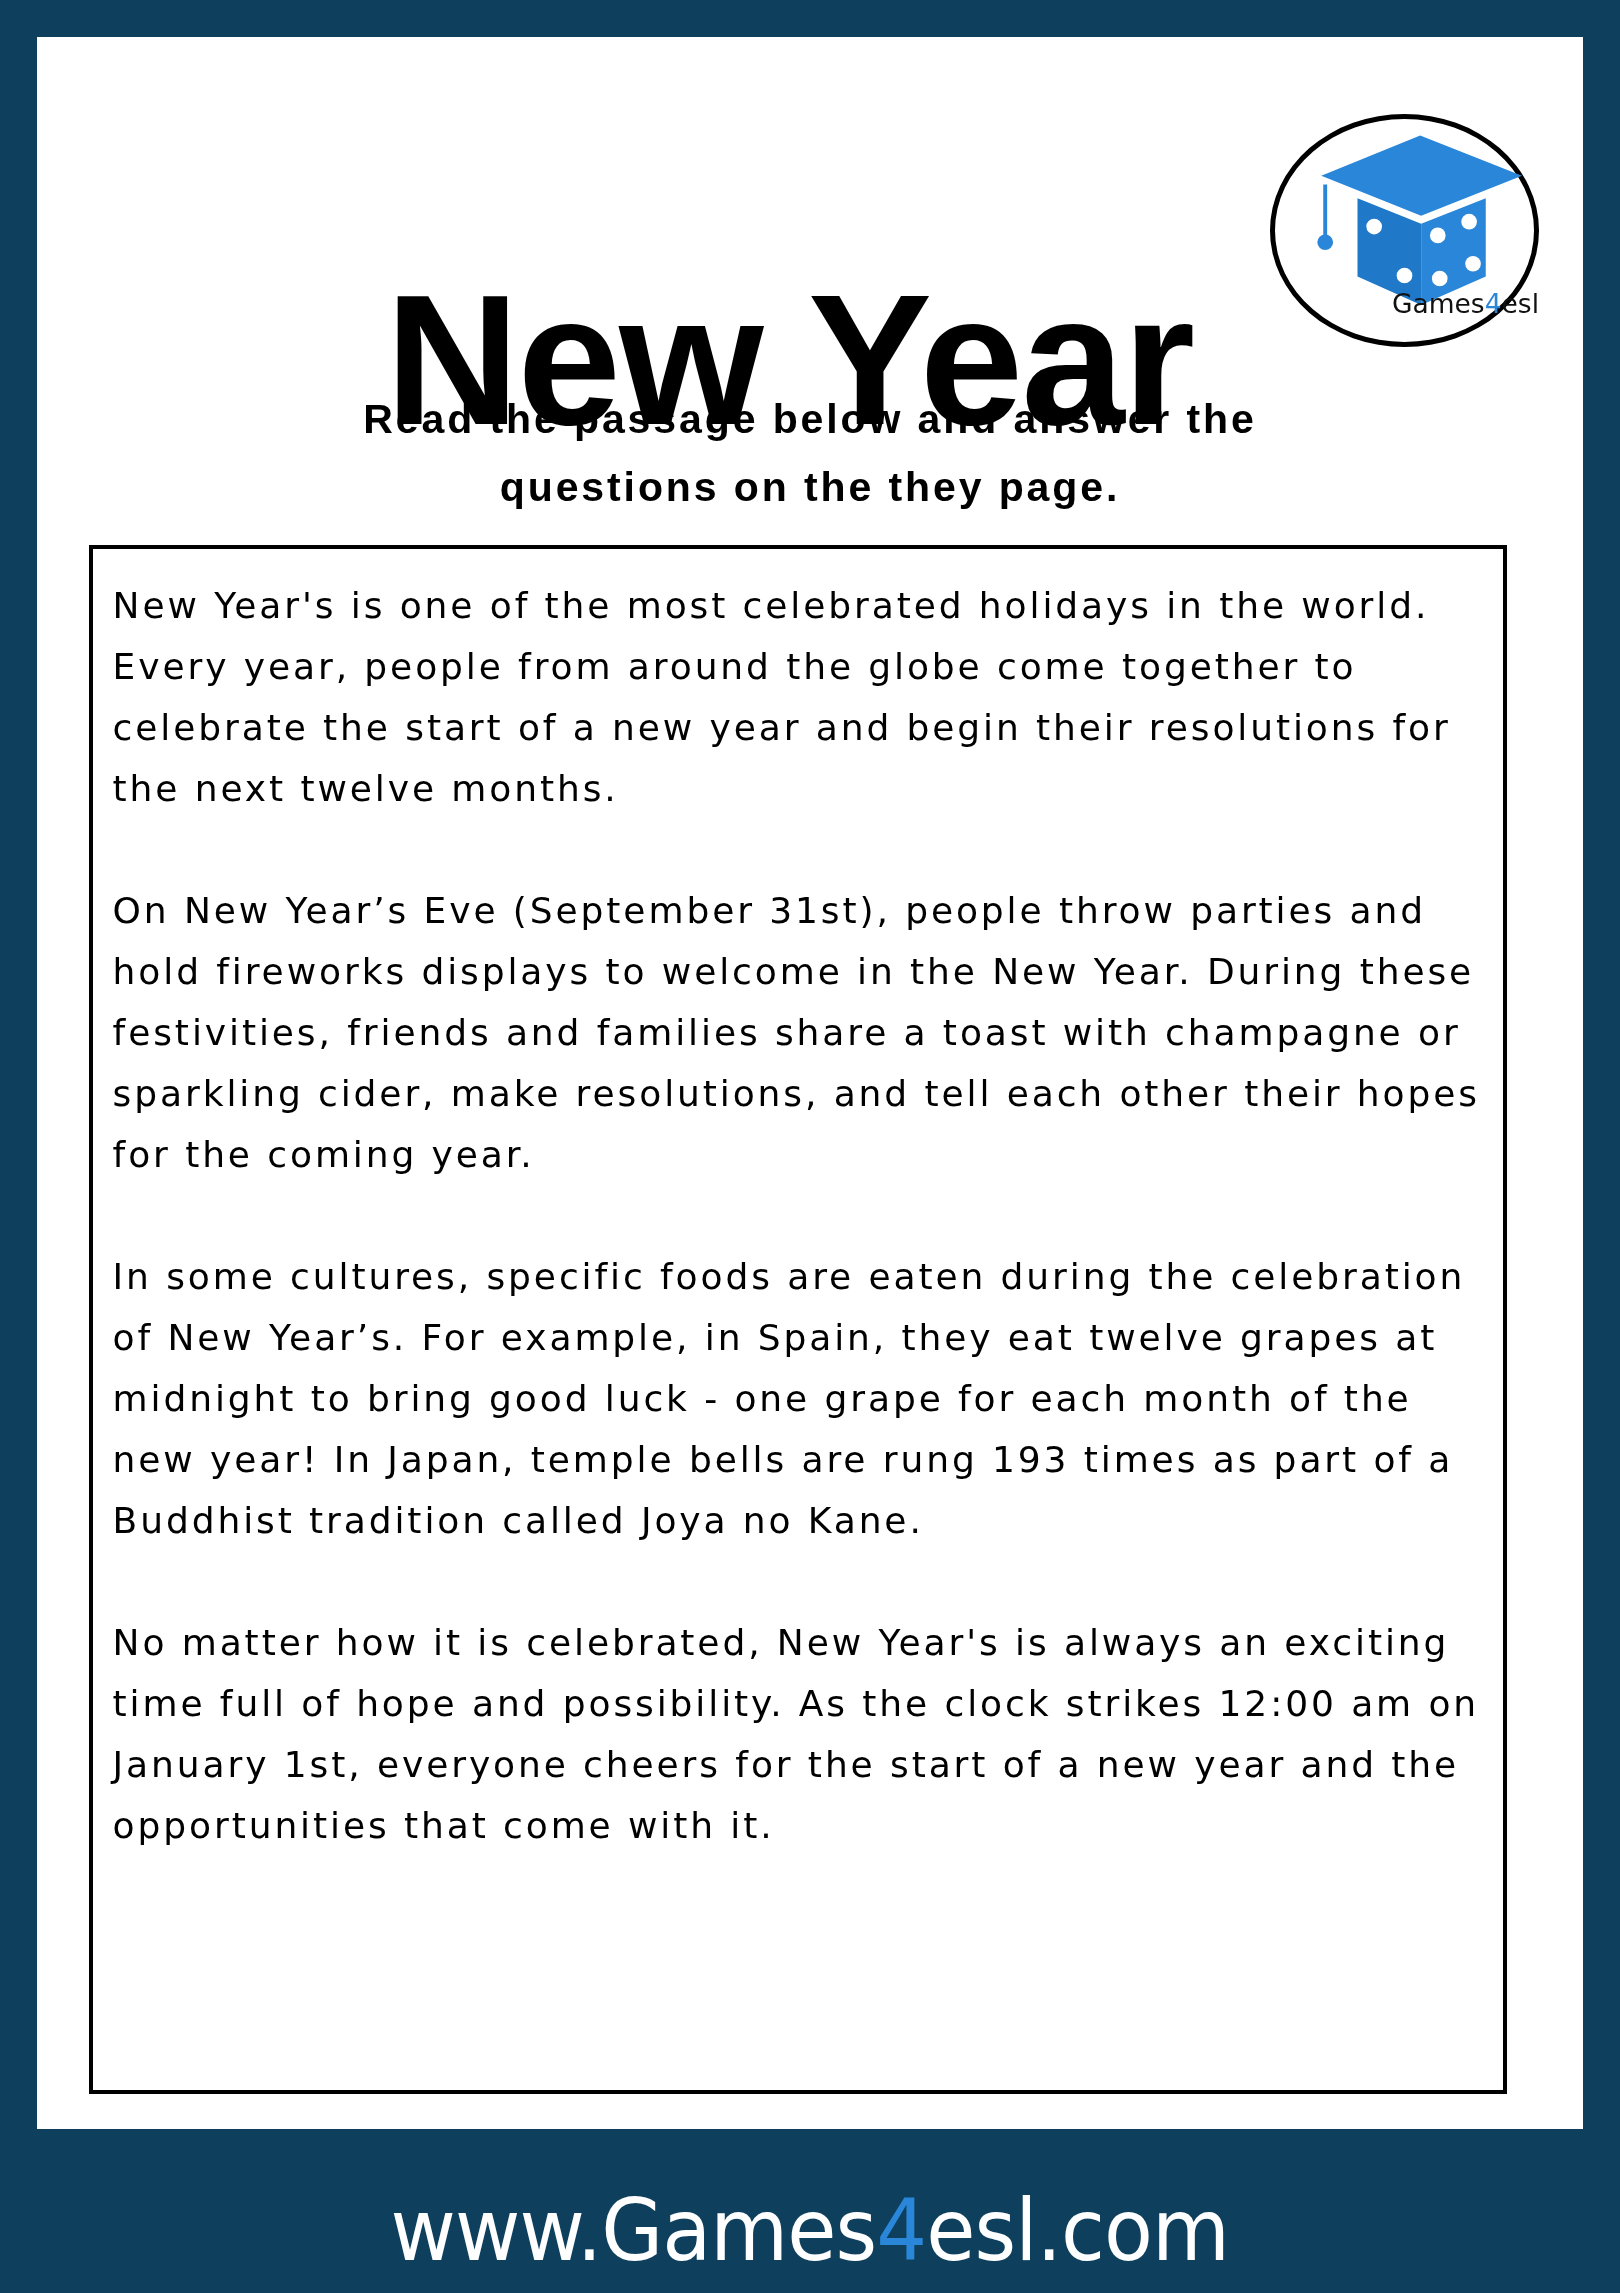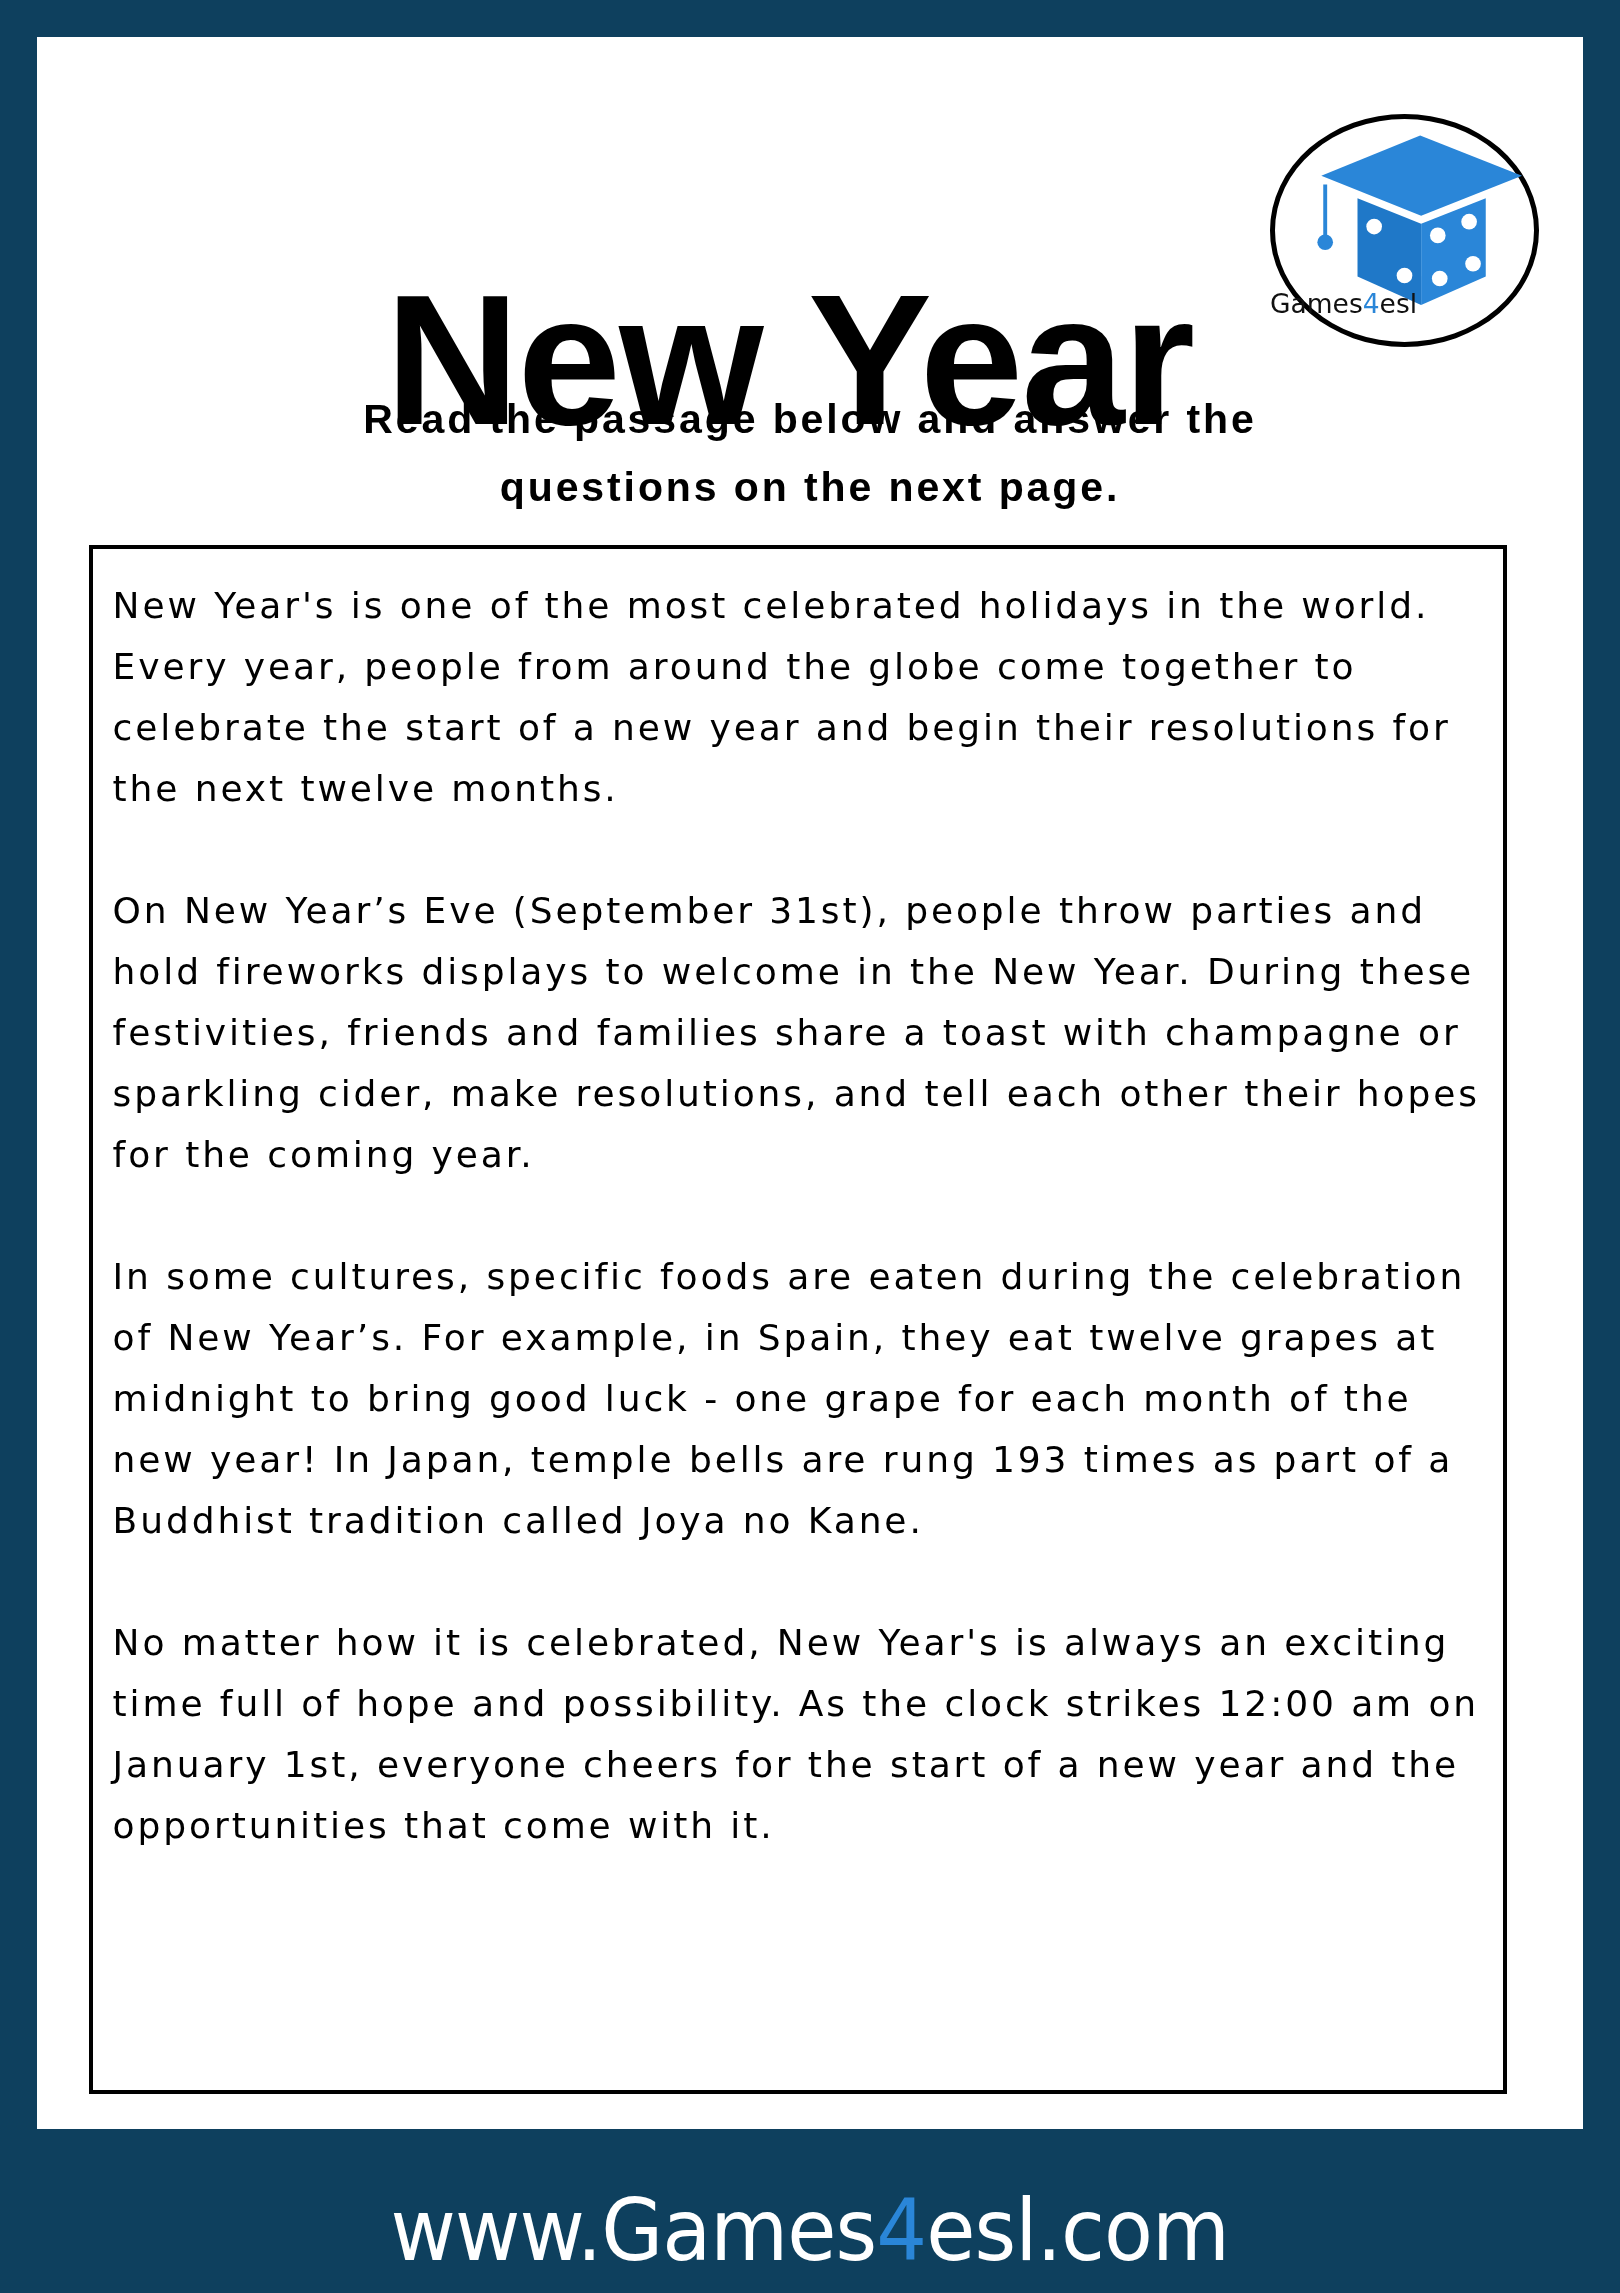--- a/index.html
+++ b/index.html
@@ -47,21 +47,21 @@
     border: 5.9px solid #000;
     border-radius: 50%;
     box-sizing: border-box;
     background: #fff;
   }
   .logo svg { position: absolute; left: 0; top: 0; }
   .logo-text {
     position: absolute;
     left: 0; width: 100%;
     top: 174px;
-    text-align: left;
+    text-align: right;
     font-family: "DejaVu Sans", sans-serif;
     font-size: 26.5px;
     color: #111;
   }
   .logo-text .four { color: #2a86d8; }
   .instructions {
     position: absolute;
     left: 0; width: 1620px;
     top: 385px;
     text-align: center;
@@ -262,21 +262,21 @@
     <circle cx="203" cy="110" r="8" fill="#fff"></circle>
     <circle cx="171" cy="124" r="8" fill="#fff"></circle>
     <circle cx="207" cy="153" r="8" fill="#fff"></circle>
     <circle cx="173" cy="168" r="8" fill="#fff"></circle>
   </svg>
   <div class="logo-text"><span>Games</span><span class="four">4</span><span>esl</span></div>
 </div>
 
 <div class="instructions">
   <div>Read the passage below and answer the</div>
-  <div>questions on the next page.</div>
+  <div>questions on the they page.</div>
 </div>
 
 <div class="passage-box">
   <p class="paragraph">New Year's is one of the most celebrated holidays in the world. Every year, people from around the globe come together to celebrate the start of a new year and begin their resolutions for the next twelve months.</p>
   <p class="paragraph">On New Year’s Eve (September 31st), people throw parties and hold fireworks displays to welcome in the New Year. During these festivities, friends and families share a toast with champagne or sparkling cider, make resolutions, and tell each other their hopes for the coming year.</p>
   <p class="paragraph">In some cultures, specific foods are eaten during the celebration of New Year’s. For example, in Spain, they eat twelve grapes at midnight to bring good luck - one grape for each month of the new year! In Japan, temple bells are rung 193 times as part of a Buddhist tradition called Joya no Kane.</p>
   <p class="paragraph">No matter how it is celebrated, New Year's is always an exciting time full of hope and possibility. As the clock strikes 12:00 am on January 1st, everyone cheers for the start of a new year and the opportunities that come with it.</p>
 </div>
 
 <div class="footer">

